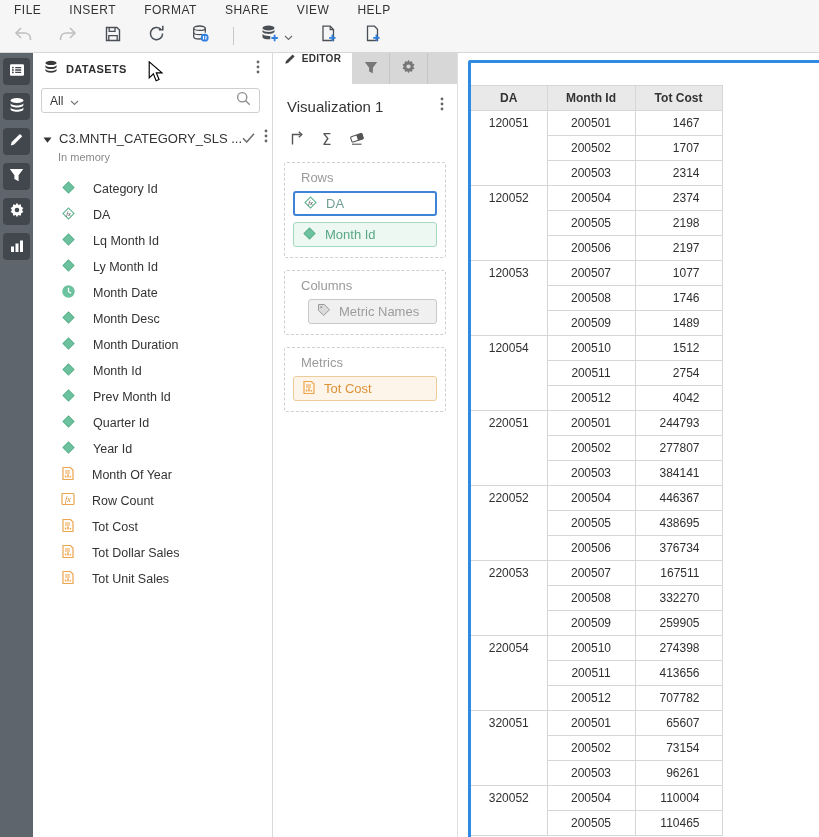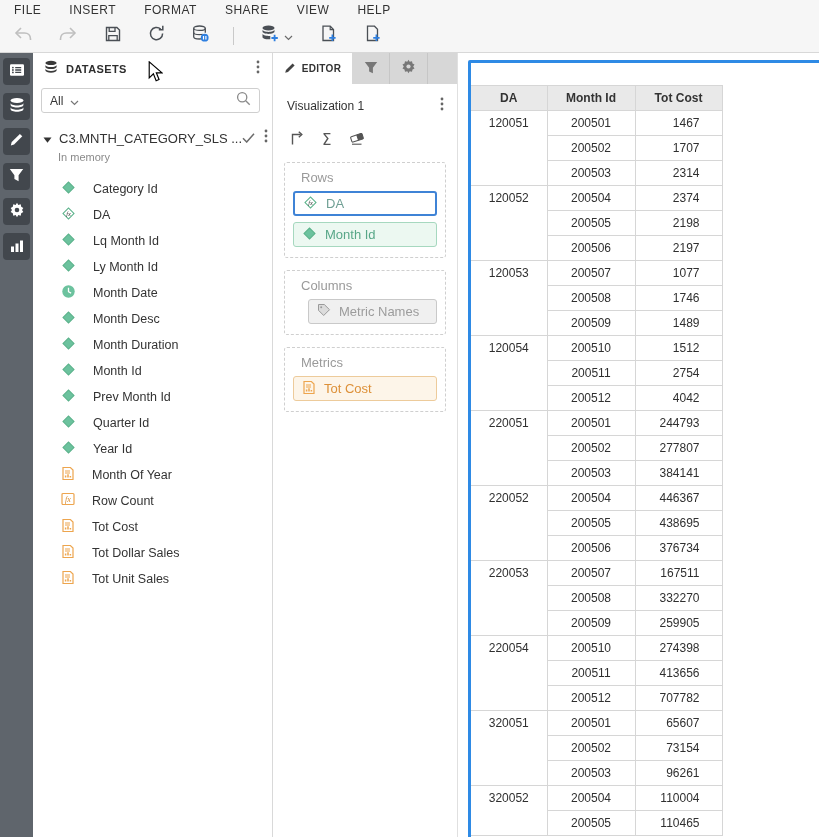--- a/index.html
+++ b/index.html
@@ -33,27 +33,27 @@
   .ds-row{display:flex;align-items:center;padding:8px 12px 0 10px;}
   .ds-name{font-size:13px;color:#333;margin-left:7px;white-space:nowrap;}
   .ds-status{font-size:11px;color:#8a8a8a;margin:4px 0 0 25px;}
   .fields{margin-top:13px;}
   .field{height:26px;display:flex;align-items:center;padding-left:28px;cursor:default;}
   .field .lbl{margin-left:17px;font-size:12.5px;color:#333;}
   
   .epanel{width:184px;border-right:1px solid #e0e0e0;flex:none;background:#fff;
           display:flex;flex-direction:column;}
   .tabbar{height:31px;background:#d7d7d7;display:flex;flex:none;}
-  .tab-active{width:79px;background:#fff;display:flex;align-items:center;justify-content:center;
+  .tab-active{width:79px;background:#fff;display:flex;align-items:flex-start;justify-content:center;
               gap:6px;font-size:10px;font-weight:bold;color:#333;letter-spacing:.3px;}
   .tab{width:37px;display:flex;align-items:center;justify-content:center;color:#777;
        border-right:1px solid #c6c6c6;}
   .ed-body{padding:11px 11px 0 11px;}
   .viz-title-row{display:flex;align-items:center;padding:2px 2px 0 3px;}
-  .viz-title{font-size:12px;color:#333;}
+  .viz-title{font-size:15px;color:#333;}
   .tools{display:flex;align-items:center;gap:18px;margin:15px 2px 0 4px;color:#555;}
   .sigma{font-size:15px;color:#555;font-family:"DejaVu Sans",sans-serif;}
   .zone{border:1px dashed #cfcfcf;border-radius:3px;padding:7px 8px 10px 8px;margin-top:12px;}
   .zone-label{font-size:13px;color:#9a9a9a;margin-left:8px;}
   .chip{height:23px;border-radius:3px;display:flex;align-items:center;padding:0 8px;
         margin-top:6px;font-size:13px;border:1px solid transparent;background:#fff;}
   .chip .clbl{margin-left:8px;}
   .chip-selected{border:2px solid #3f83d6;color:#6f9f94;height:21px;}
   .chip-attribute{border:1px solid #a6d8bf;background:#ecf8f1;color:#58a788;}
   .chip-placeholder{border:1px solid #c9c9c9;background:#f0f0f0;color:#9c9c9c;margin-left:15px;}

